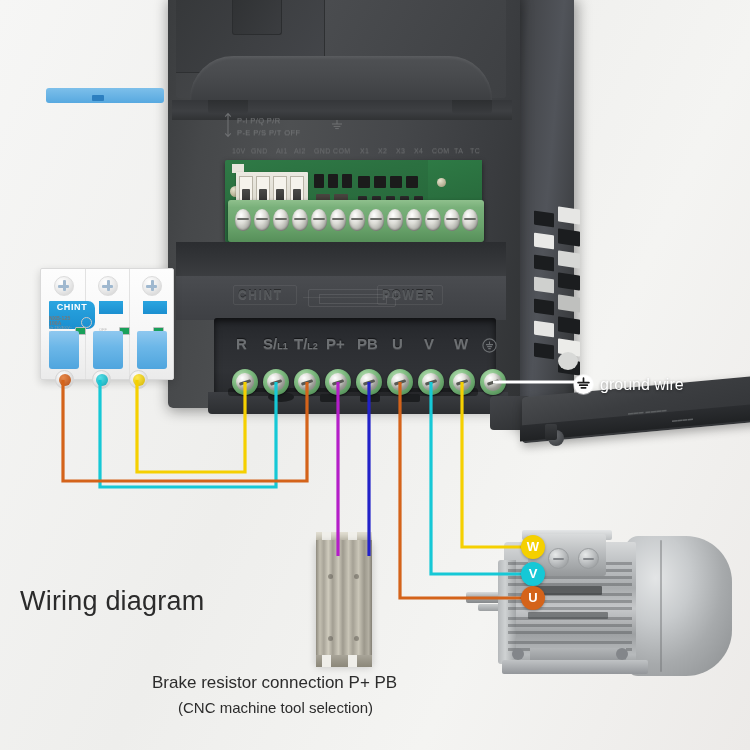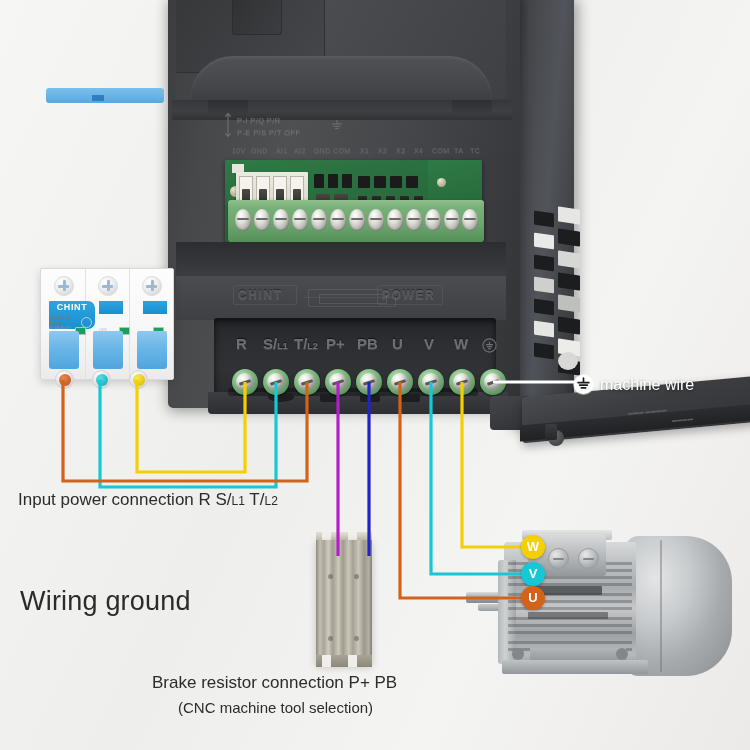--- a/index.html
+++ b/index.html
@@ -566,30 +566,27 @@
 
     <path d="M493,382 L578,382" stroke="#ffffff" stroke-width="3"></path>
   </svg>
 
   <div class="gw-wrap">
     <div class="gw-icon">
       <svg viewBox="0 0 19 19" width="19" height="19">
         <path d="M9.5 3.2 V7.2 M4.1 7.6 H14.9 M5.7 10.2 H13.3 M7.3 12.8 H11.7" stroke="#1b1b1b" stroke-width="1.7" fill="none" stroke-linecap="round"></path>
       </svg>
     </div>
-    <span class="gw-text">machine wire</span>
+    <span class="gw-text">ground wire</span>
   </div>
 
   <div class="badge" style="left:521px;top:535px;background:#f5d000;">W</div>
   <div class="badge" style="left:521px;top:562px;background:#16c8d6;">V</div>
   <div class="badge" style="left:521px;top:586px;background:#d4631a;">U</div>
 
-  <div class="cap cap-input">
-    <span>Input power connection R  S/</span><span class="sub">L1</span><span> T/</span><span class="sub">L2</span>
-  </div>
 
 
   <div class="cap cap-brake">Brake resistor connection  P+  PB</div>
   <div class="cap cap-brake2">(CNC machine tool selection)</div>
 
-  <div class="cap title">Wiring ground</div>
+  <div class="cap title">Wiring diagram</div>
 
 </div>
 
 </body></html>

